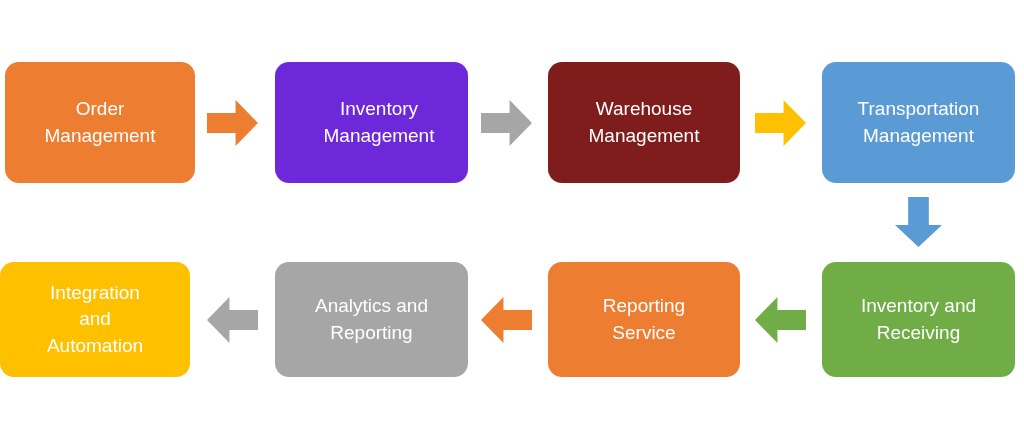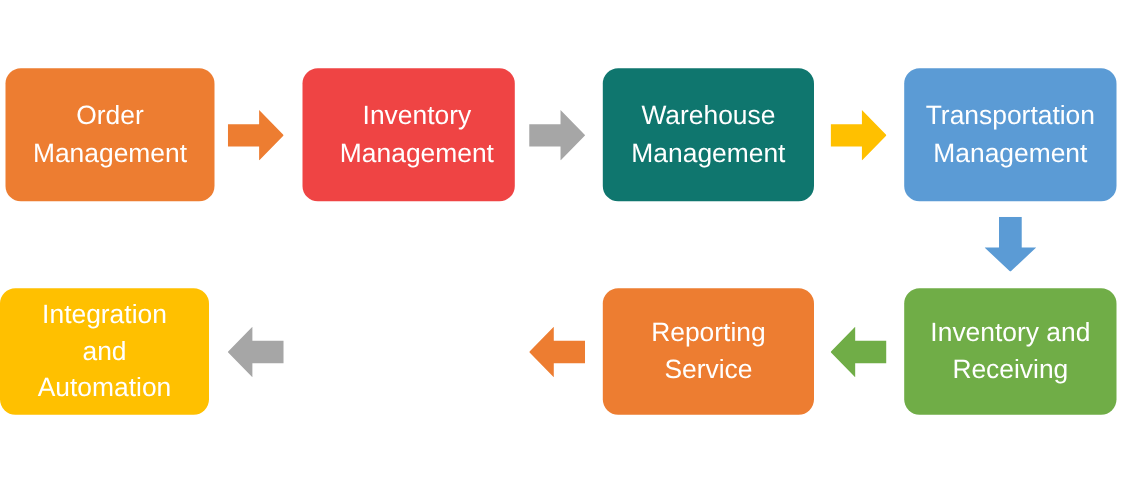--- a/index.html
+++ b/index.html
@@ -9,21 +9,21 @@
     background:#ffffff;
     font-family:"Liberation Sans", sans-serif;
     overflow:hidden;
   }
   .node{
     position:absolute;
     border-radius:14px;
     display:flex;align-items:center;justify-content:center;
     text-align:center;
     color:#ffffff;
-    font-size:24px;
+    font-size:19px;
     line-height:1.38;
     white-space:pre-line;
     box-sizing:border-box;
     padding:6px 10px;
   }
   .arrow{position:absolute;}
   .arrow-right{clip-path:polygon(0 28%, 56% 28%, 56% 0, 100% 50%, 56% 100%, 56% 72%, 0 72%);}
   .arrow-left{clip-path:polygon(100% 28%, 44% 28%, 44% 0, 0 50%, 44% 100%, 44% 72%, 100% 72%);}
   .arrow-down{clip-path:polygon(28% 0, 72% 0, 72% 56%, 100% 56%, 50% 100%, 0 56%, 28% 56%);}
 
@@ -48,25 +48,25 @@
 </style>
 </head>
 <body>
 
 <div class="diagram">
 
   <div class="node n1" style="background: rgb(237, 125, 49);">
     <span>Order
 Management</span>
   </div>
-  <div class="node n2" style="background: #ef4444; padding-left: 25px;">
+  <div class="node n2" style="background: #6d28d9; padding-left: 25px;">
     <span>Inventory
 Management</span>
   </div>
-  <div class="node n3" style="background: #0f766e;">
+  <div class="node n3" style="background: #7f1d1d;">
     <span>Warehouse
 Management</span>
   </div>
   <div class="node n4" style="background: rgb(91, 155, 213);">
     <span>Transportation
 Management</span>
   </div>
 
   <div class="arrow arrow-right a1" style="background: rgb(237, 125, 49);"></div>
   <div class="arrow arrow-right a2" style="background: rgb(166, 166, 166);"></div>
@@ -75,20 +75,24 @@
   <div class="arrow arrow-down a4" style="background: rgb(91, 155, 213);"></div>
 
   <div class="node n5" style="background: rgb(112, 173, 71);">
     <span>Inventory and
 Receiving</span>
   </div>
   <div class="node n6" style="background: rgb(237, 125, 49);">
     <span>Reporting
 Service</span>
   </div>
+  <div class="node n7" style="background: rgb(166, 166, 166);">
+    <span>Analytics and
+Reporting</span>
+  </div>
   <div class="node n8" style="background: rgb(255, 192, 0);">
     <span>Integration
 and
 Automation</span>
   </div>
 
   <div class="arrow arrow-left a5" style="background: rgb(112, 173, 71);"></div>
   <div class="arrow arrow-left a6" style="background: rgb(237, 125, 49);"></div>
   <div class="arrow arrow-left a7" style="background: rgb(166, 166, 166);"></div>
 

